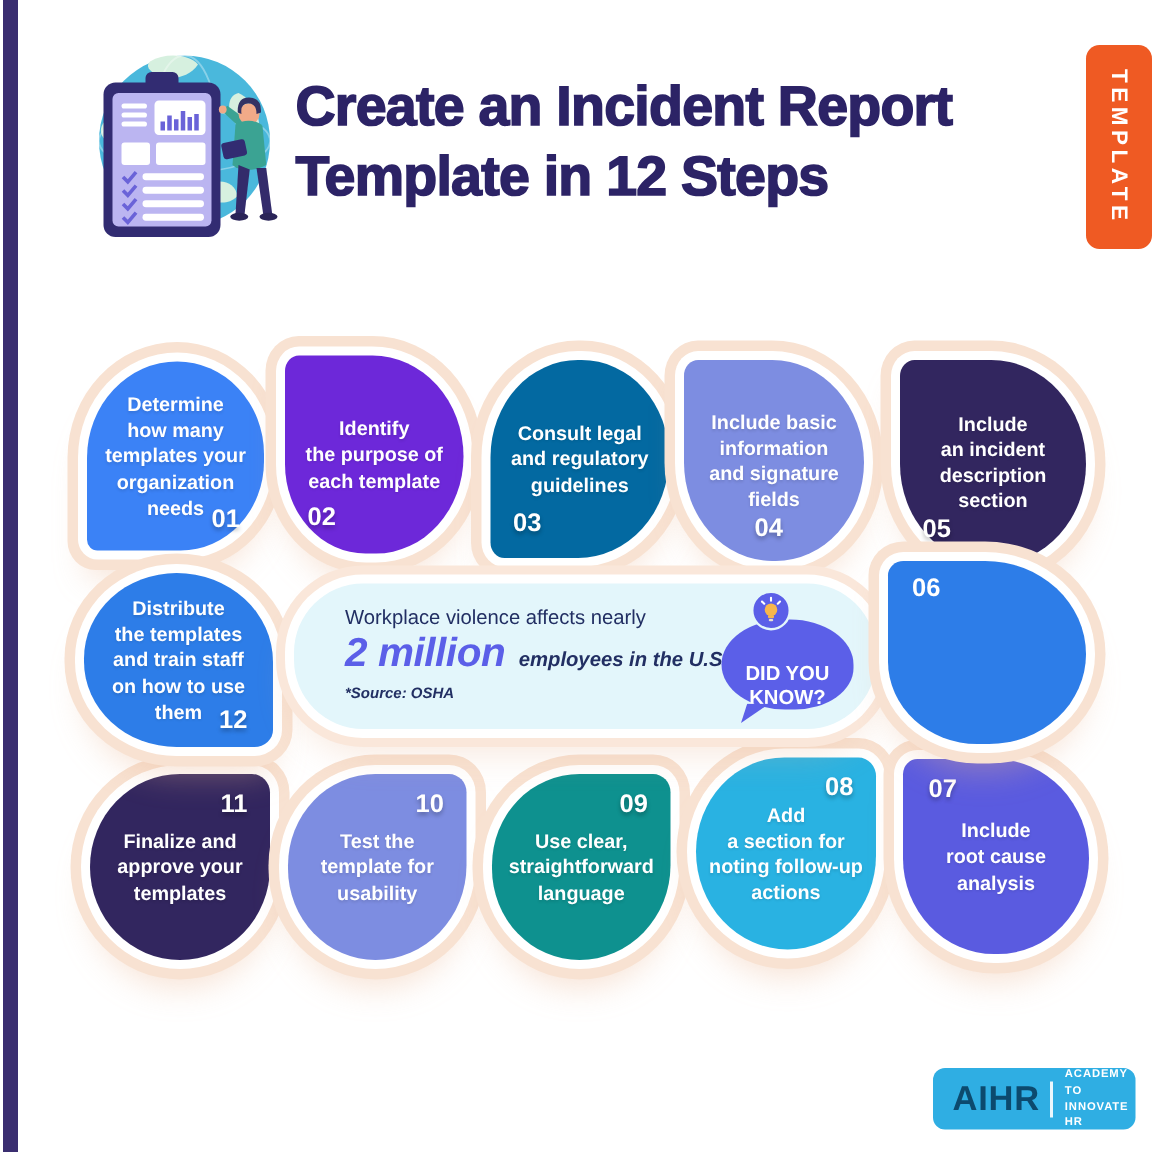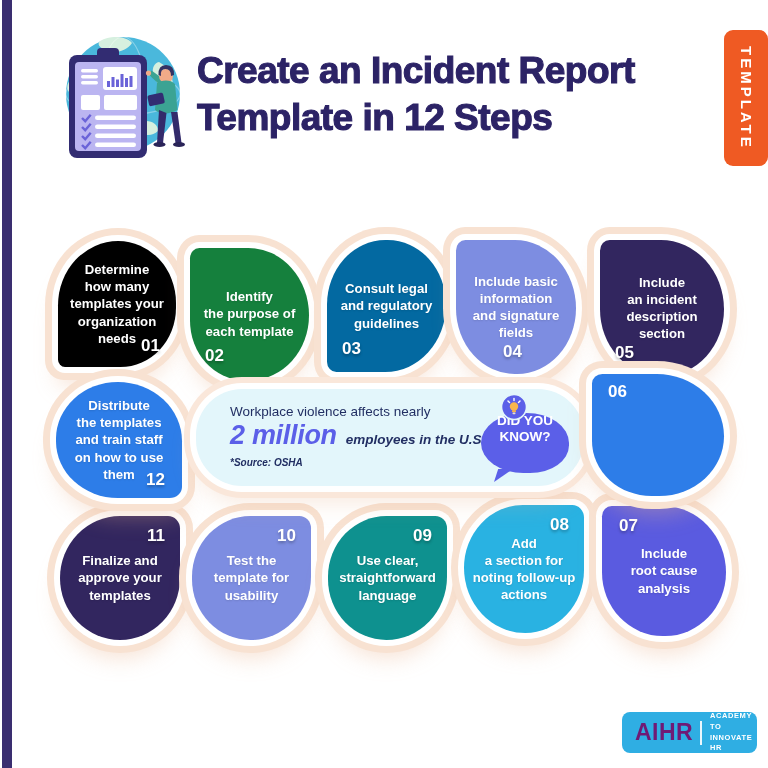--- a/index.html
+++ b/index.html
@@ -33,23 +33,23 @@
     box-shadow:0 0 0 6px #ffffff, 0 0 0 13px #F8E2D2, 0 18px 22px rgba(233,178,143,0.38);
   }
   .bubble .label {
     font-size:13.2px; font-weight:700; line-height:1.3; white-space:pre-line;
     text-shadow:0 1px 2px rgba(0,0,0,0.12);
   }
   .bubble .num {
     position:absolute; font-size:17px; font-weight:700; color:#fff;
     text-shadow:0 2px 3px rgba(0,0,0,0.28);
   }
-  .b01 { left:58px;  top:241px; width:118px; height:126px; background:#000000; border-radius:52% 50% 48% 6%; }
+  .b01 { left:58px;  top:241px; width:118px; height:126px; background:#3b82f6; border-radius:52% 50% 48% 6%; }
   .b01 .num { right:16px; bottom:11px; }
-  .b02 { left:190px; top:248px; width:119px; height:132px; background:#15803d; border-radius:8% 52% 50% 46%; }
+  .b02 { left:190px; top:237px; width:119px; height:132px; background:#6d28d9; border-radius:8% 52% 50% 46%; }
   .b02 .num { left:15px; bottom:14px; }
   .b03 { left:327px; top:240px; width:119px; height:132px; background:#0369a1; border-radius:50% 50% 52% 8%; }
   .b03 .num { left:15px; bottom:13px; }
   .b04 { left:456px; top:240px; width:120px; height:134px; background:#7D8DE1; border-radius:8% 52% 50% 50%; }
   .b04 .num { left:15px; bottom:12px;margin-left:32px; }
   .b05 { left:600px; top:240px; width:124px; height:136px; background:#32265F; border-radius:8% 52% 50% 50%; }
   .b05 .num { left:15px; bottom:13px; }
   .b12 { left:56px;  top:382px; width:126px; height:116px; background:#2D7DE8; border-radius:50% 52% 10% 50%; }
   .b12 .num { right:17px; bottom:8px; }
   .b06 { left:592px; top:374px; width:132px; height:122px; background:#2D7DE8; border-radius:8% 52% 50% 46%; }
@@ -75,36 +75,36 @@
   .fact-intro { font-size:13.5px; font-weight:400; }
   .fact-line2 { display:flex; align-items:baseline; margin-top:1px;font-style:italic; }
   .fact-big  { font-size:27px; font-weight:700; color:#5B5FE8; letter-spacing:-0.3px; }
   .fact-rest { font-size:13.5px; font-weight:700; margin-left:9px; }
   .fact-source { font-size:10px; font-weight:700; font-style:italic; margin-top:6px; }
 
   
   .badge {
     position:absolute; left:481px; top:413px; width:88px; height:60px;
     background:#5B5FE8; border-radius:50% 50% 46% 50% / 52% 52% 48% 52%;
-    display:flex; align-items:flex-start; justify-content:center; text-align:center; z-index:5;
+    display:flex; align-items:flex-end; justify-content:center; text-align:center; z-index:5;
   }
   .badge::after {
     content:""; position:absolute; left:13px; bottom:-9px; width:19px; height:13px;
     background:#5B5FE8; clip-path:polygon(0% 100%, 22% 0%, 100% 0%);
   }
   .badge span { color:#fff; font-size:13.5px; font-weight:700; line-height:1.18; white-space:pre-line; }
   .badge-bulb { position:absolute; left:500px; top:393px; width:28px; height:28px; z-index:6; }
 
   
   .logo {
     position:absolute; left:622px; top:712px; width:135px; height:41px;
     background:#2FAEE3; border-radius:8px;
     display:flex; align-items:center; padding-left:13px;
   }
-  .logo-main { color:#701a75; font-size:23px; font-weight:700; letter-spacing:0.5px; }
+  .logo-main { color:#0c4a6e; font-size:23px; font-weight:700; letter-spacing:0.5px; }
   .logo-div  { width:2px; height:24px; background:rgba(255,255,255,0.9); margin:0 8px 0 7px; }
   .logo-tag  { color:#fff; font-size:7.5px; font-weight:700; letter-spacing:0.6px; line-height:1.45; white-space:pre-line; }
 </style>
 </head>
 <body>
 
 <div class="left-bar"></div>
 
 <svg class="illustration" viewBox="0 0 150 140" aria-hidden="true">
   <circle cx="78" cy="66" r="57" fill="#4AB8DC"></circle>

